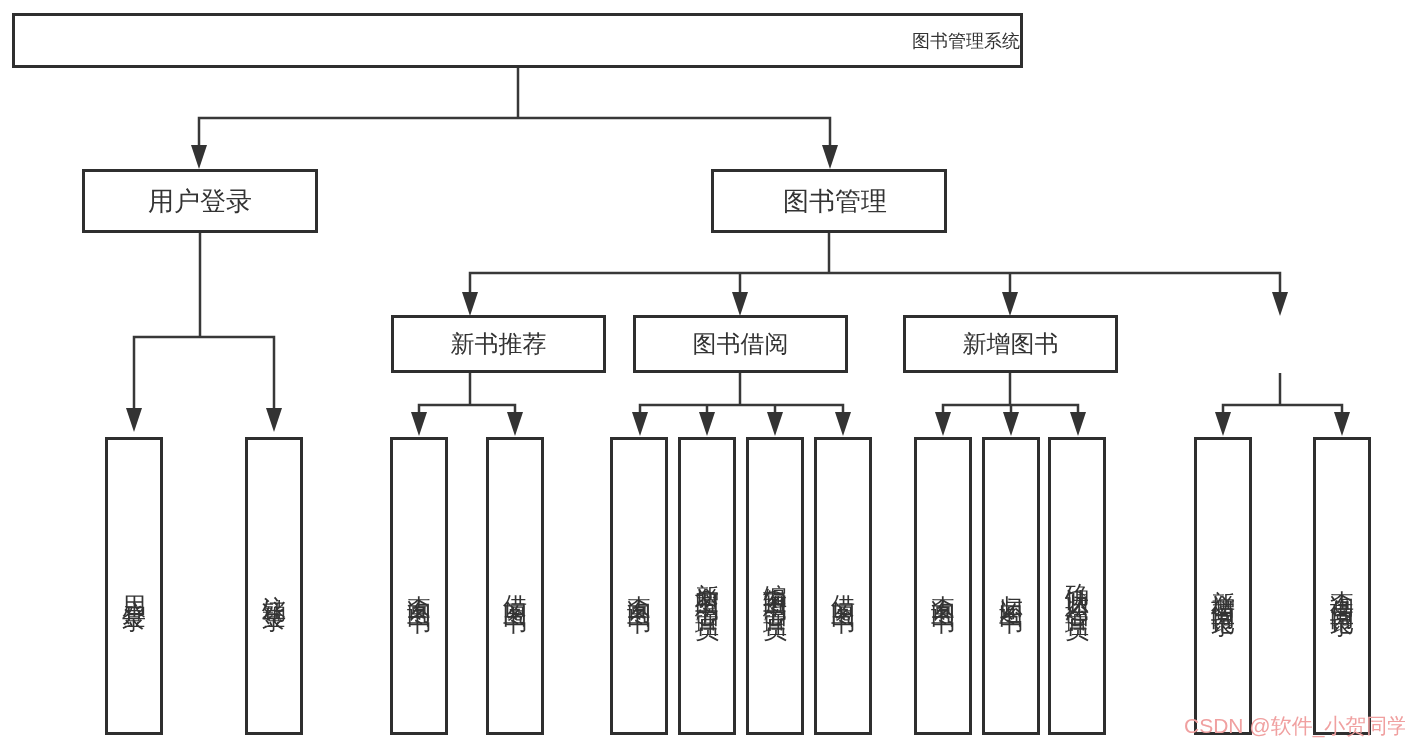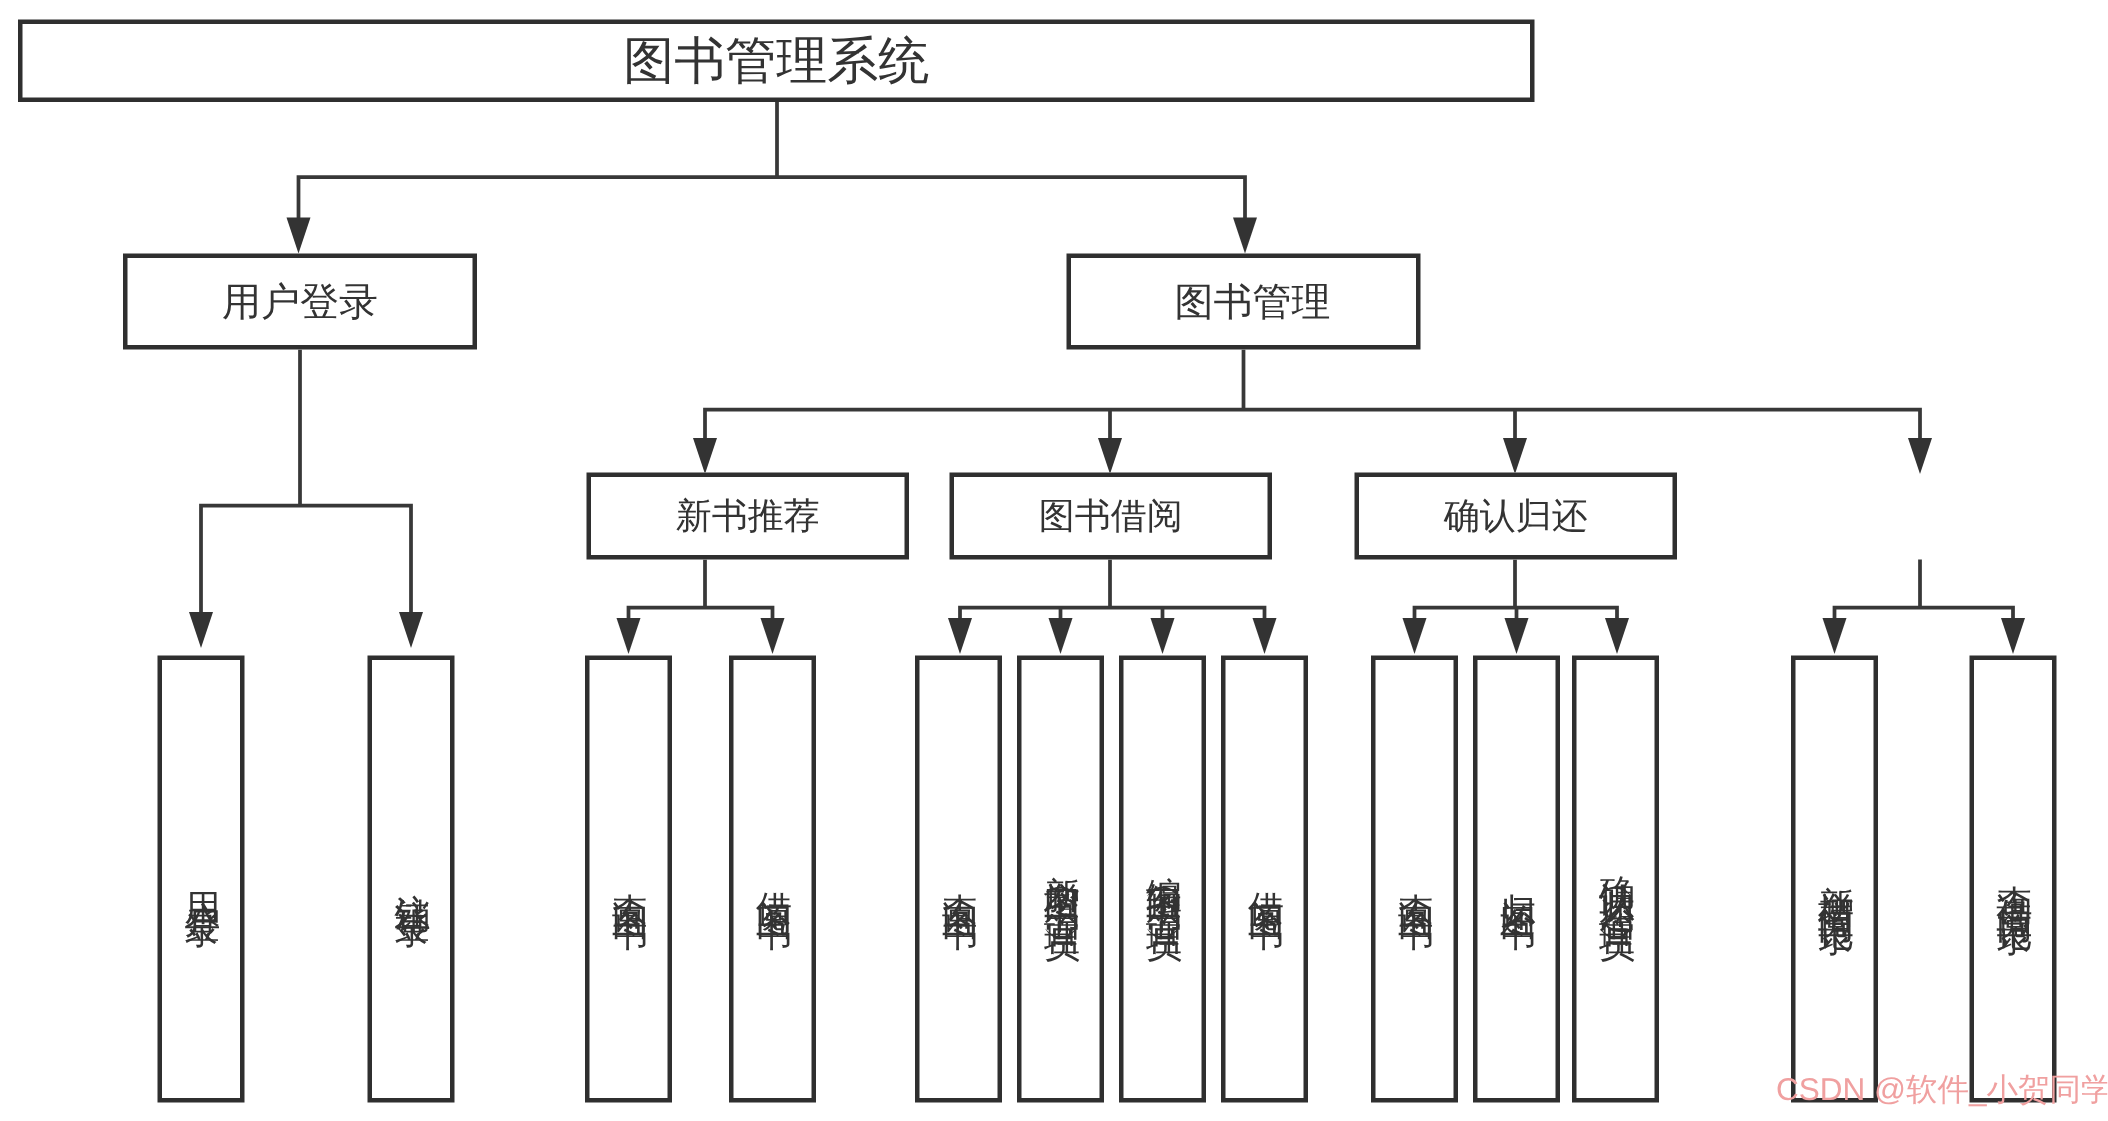--- a/index.html
+++ b/index.html
@@ -5,21 +5,21 @@
   html,body{margin:0;padding:0;background:#ffffff;}
   .canvas{
     position:relative;width:1405px;height:747px;background:#ffffff;
     font-family:"Liberation Sans","DejaVu Sans",sans-serif;overflow:hidden;
   }
   .connectors{position:absolute;left:0;top:0;z-index:0;}
   .hbox{
     position:absolute;box-sizing:border-box;border:3px solid #2f2f2f;background:#ffffff;
     display:flex;align-items:center;justify-content:center;color:#333333;z-index:1;
   }
-  .root{left:12px;top:13px;width:1011px;height:55px;font-size:34px;}
+  .root{left:12px;top:13px;width:1011px;height:55px;font-size:18px;justify-content:flex-end;}
   .l2{top:169px;width:236px;height:64px;font-size:26px;}
   .l2-user{left:82px;}
   .l2-mgmt{left:711px;padding-left:12px;}
   .l3{top:315px;width:215px;height:58px;font-size:24px;}
   .l3-a{left:363px;margin-left:28px;}
   .l3-b{left:633px;}
   .l3-c{left:903px;}
   .l3-d{left:1173px;}
   .vbox{
     position:absolute;top:437px;width:58px;height:298px;box-sizing:border-box;
@@ -99,21 +99,21 @@
     <span>图书管理</span>
   </div>
 
   <div class="hbox l3 l3-a">
     <span>新书推荐</span>
   </div>
   <div class="hbox l3 l3-b">
     <span>图书借阅</span>
   </div>
   <div class="hbox l3 l3-c">
-    <span>确认归还</span>
+    <span>新增图书</span>
   </div>
 
   <div class="vbox v1">
     <span class="vtext">用户登录</span>
   </div>
   <div class="vbox v2">
     <span class="vtext">注销登录</span>
   </div>
 
   <div class="vbox v3">

